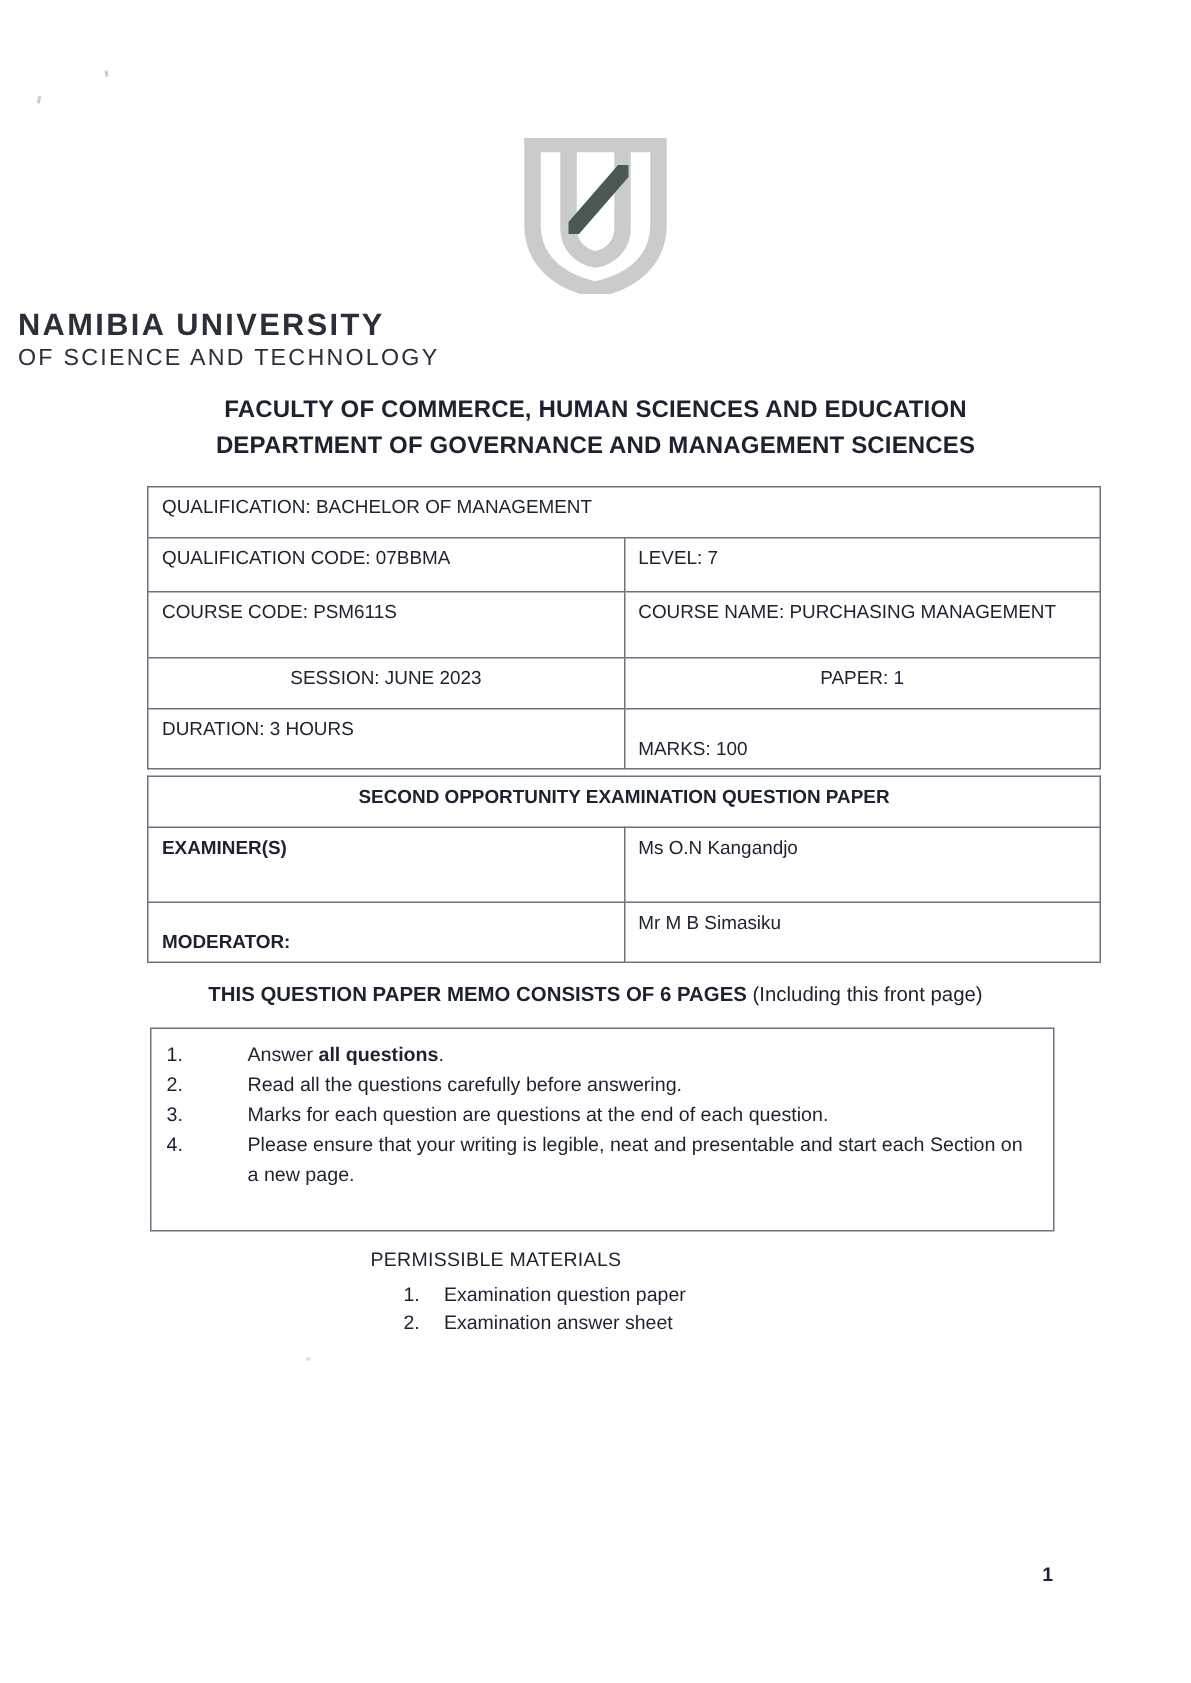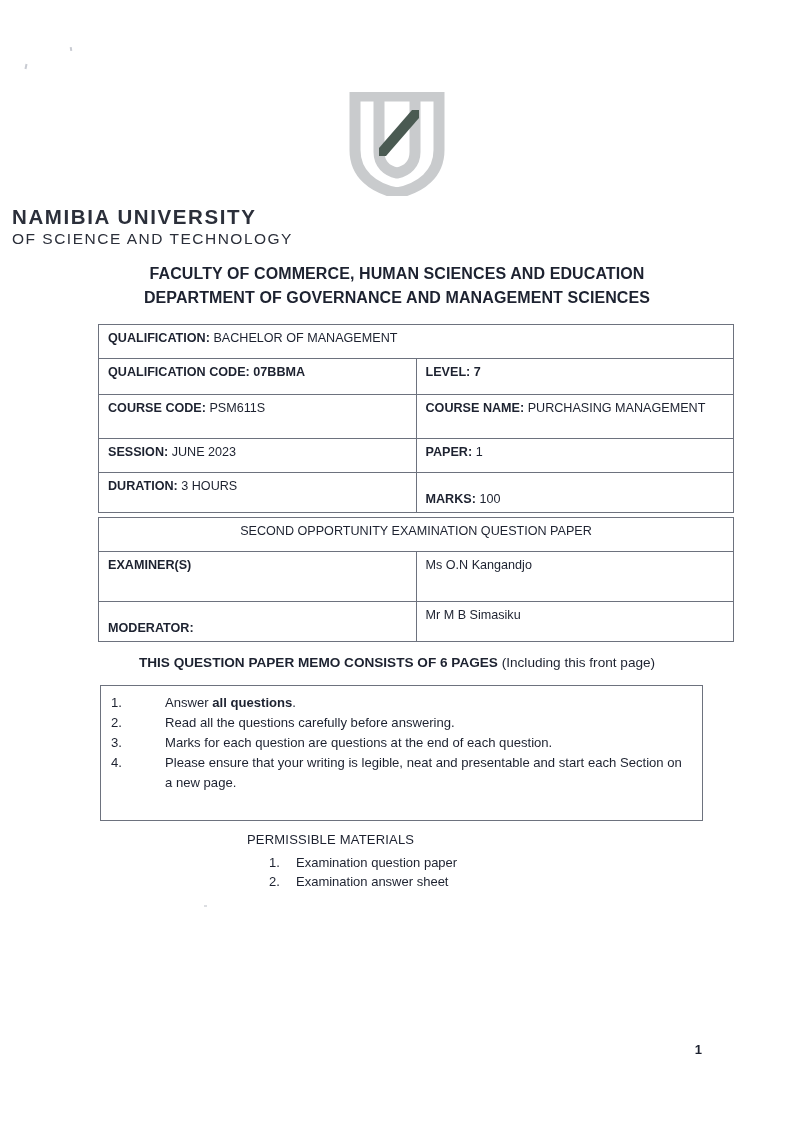--- a/index.html
+++ b/index.html
@@ -78,50 +78,50 @@
     table-layout: fixed;
   }
   .doc-table td {
     border: 1px solid #6d727e;
     padding: 6px 9px 7px 9px;
     font-size: 12.6px;
     color: #1d2230;
     vertical-align: top;
   }
   .doc-table td b, .doc-table td .lbl {
-    font-weight: 700;
+    font-weight: 400;
     margin-top: 44px;
   }
 
   
   #info-table {
     left: 98px;
     top: 324px;
     width: 636px;
   }
   #info-table td { height: 20px; }
   #info-table tr.r1 td { height: 20px; }
   #info-table tr.r2 td { height: 22px; }
   #info-table tr.r3 td { height: 30px; }
-  #info-table tr.r4 td { height: 20px; }
+  #info-table tr.r4 td { height: 20px; text-align: center; }
   #info-table tr.r5 td { height: 26px; }
   #info-table td.c-left  { width: 257px; }
   #info-table td.c-right { width: 379px; }
   #info-table td.duration-cell { vertical-align: top; }
   #info-table td.marks-cell { vertical-align: bottom; padding-bottom: 6px; }
 
   
   #exam-table {
     left: 98px;
     top: 517px;
     width: 636px;
   }
   #exam-table td.head {
     text-align: center;
-    font-weight: 400;
+    font-weight: 700;
     font-size: 12.6px;
     height: 20px;
   }
   #exam-table td.k {
     width: 112px;
     font-weight: 700;
   }
   #exam-table tr.examiner td { height: 36px; }
   #exam-table tr.moderator td { height: 26px; }
   #exam-table td.k-moderator { vertical-align: bottom; padding-bottom: 6px; }

